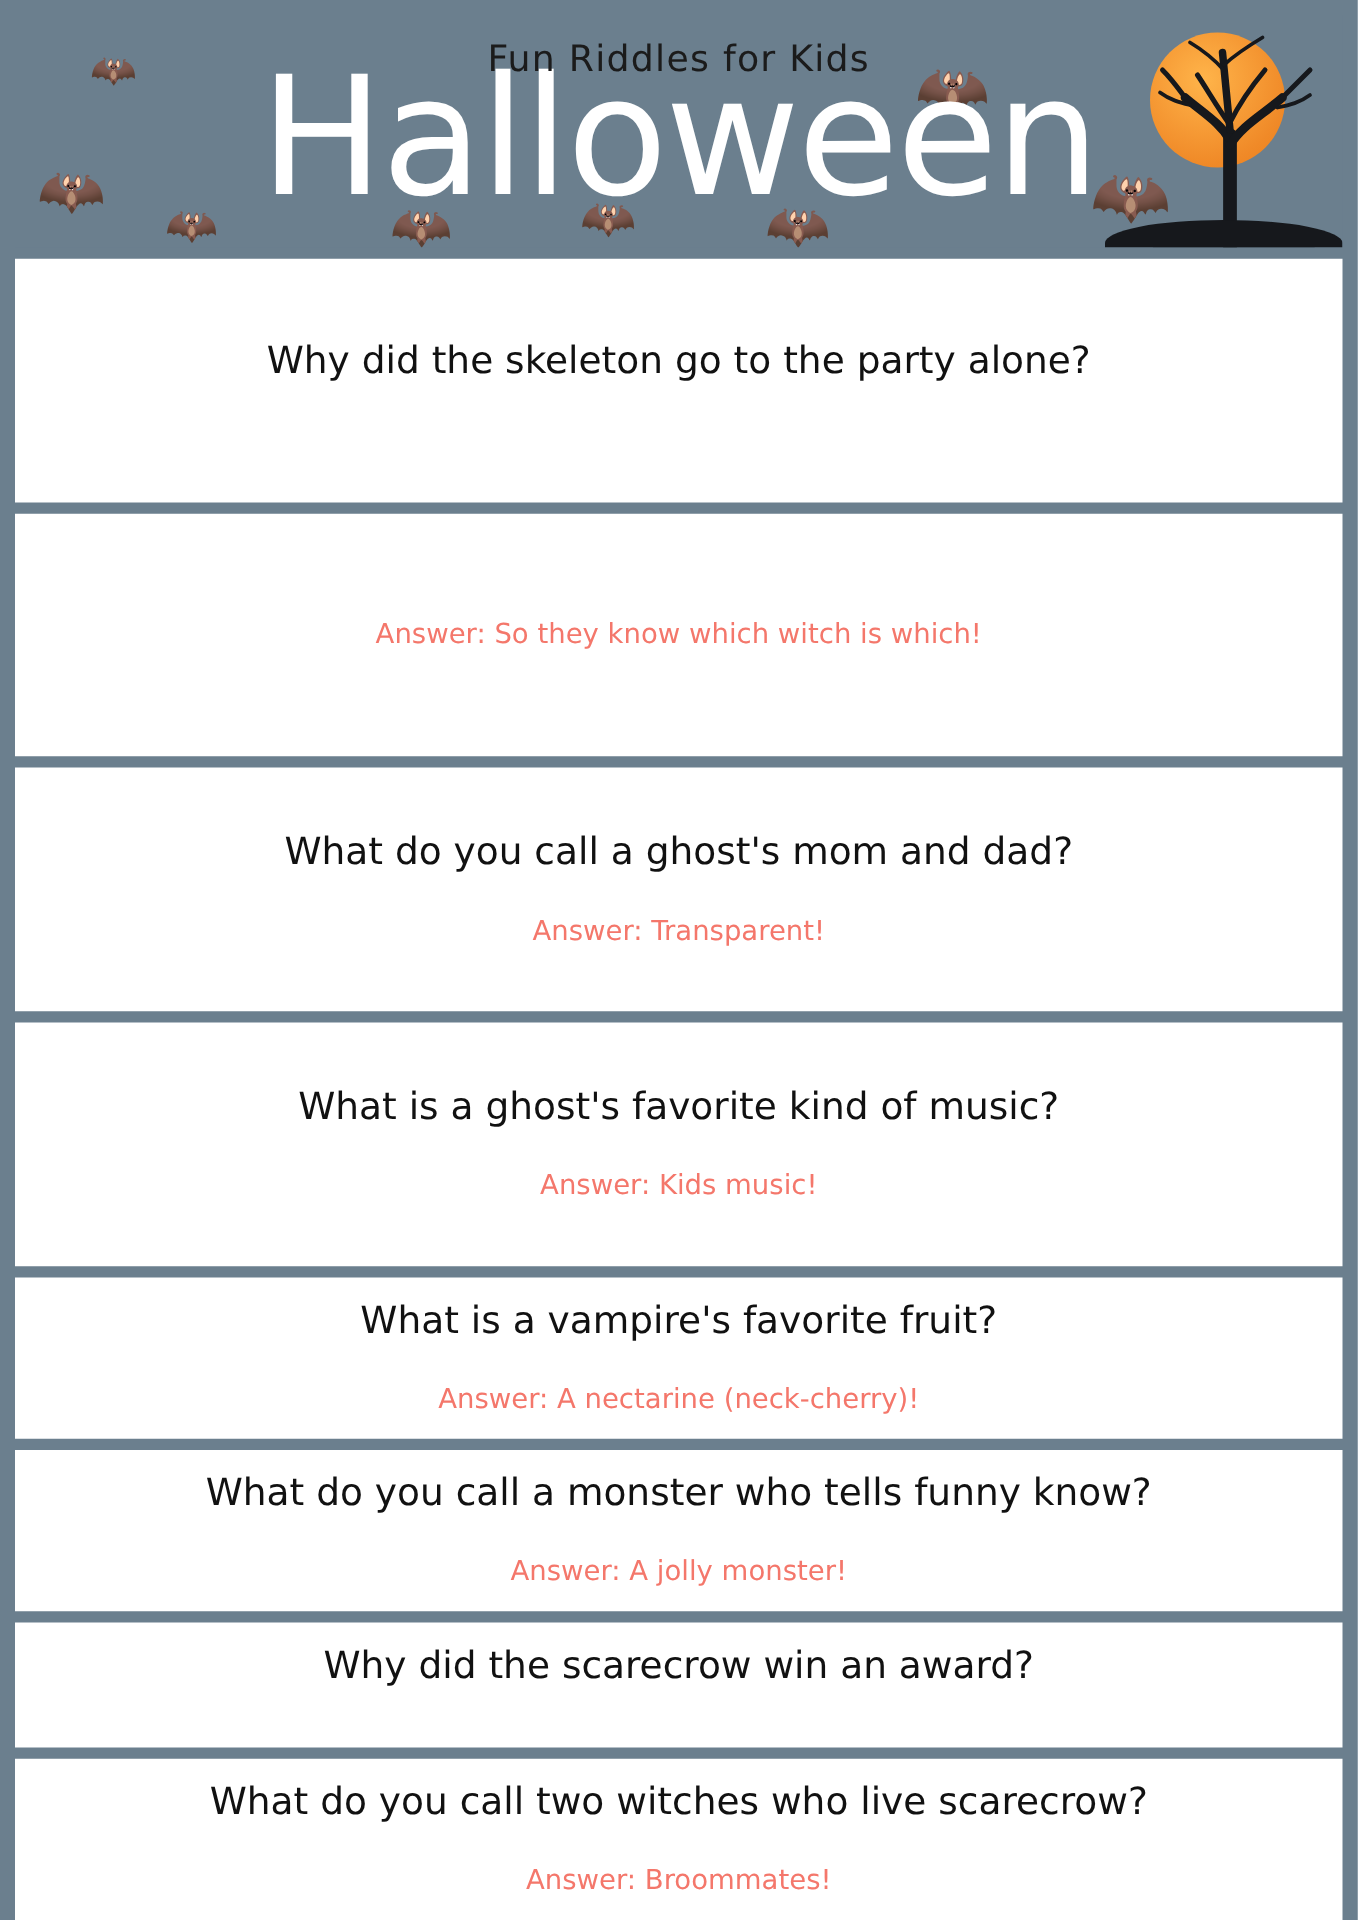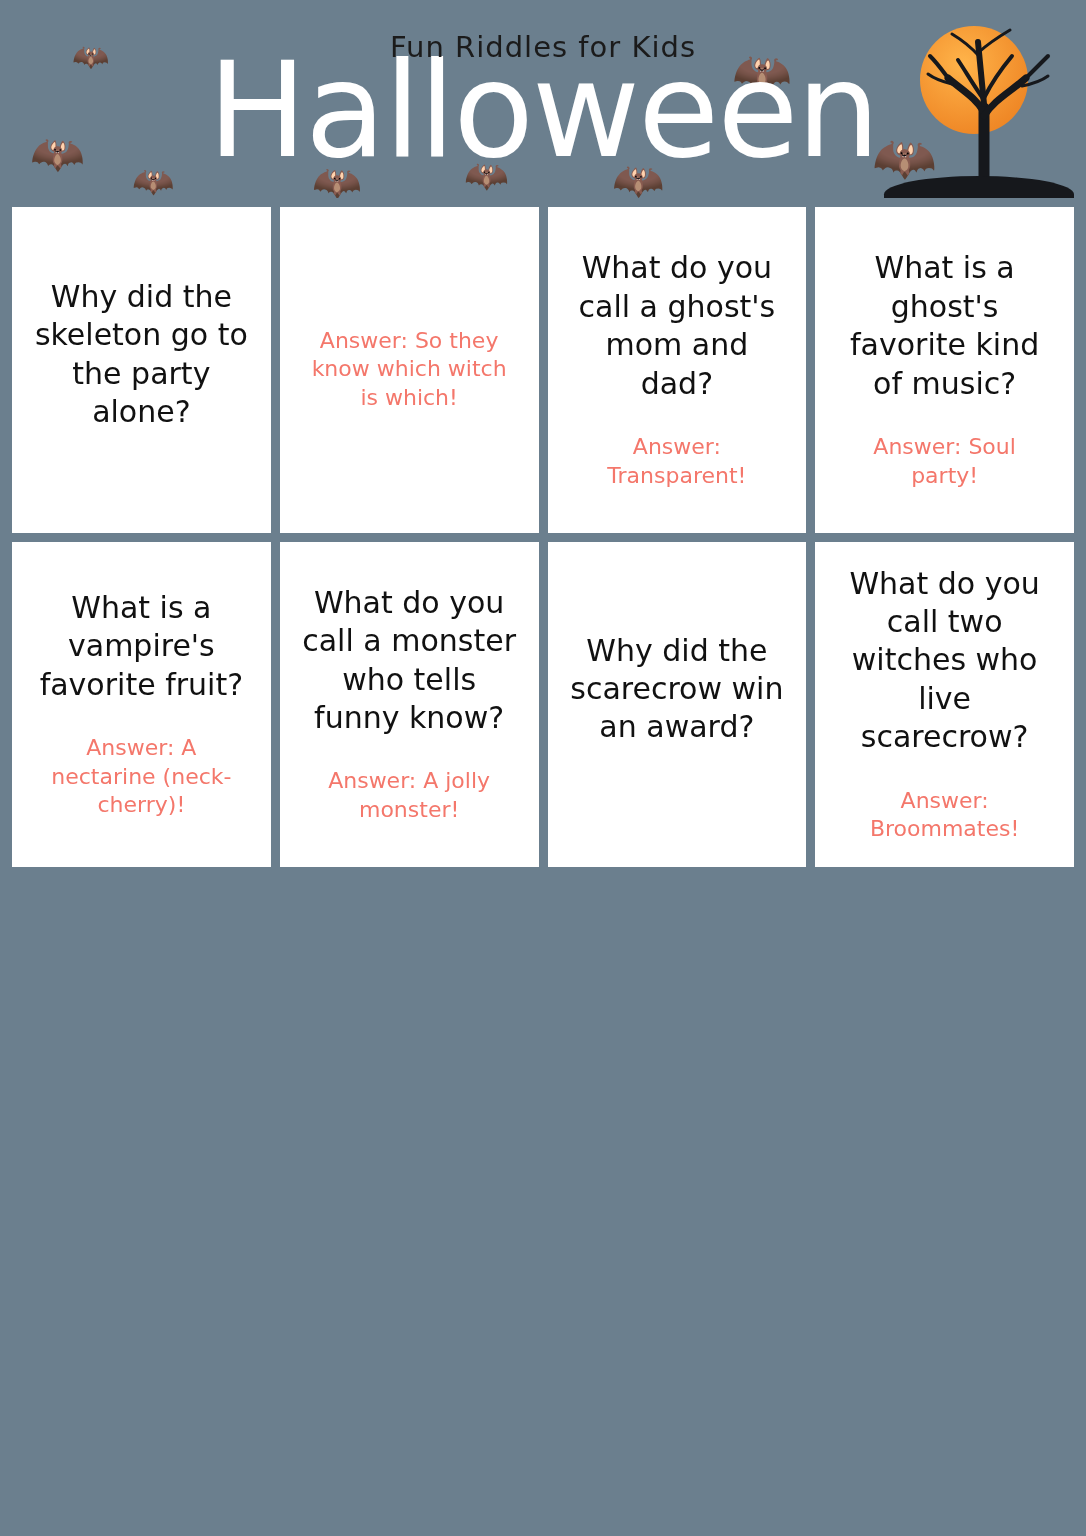--- a/index.html
+++ b/index.html
@@ -102,21 +102,21 @@
     height: 22px;
     background: #16181c;
     border-radius: 60% 60% 0 0 / 100% 100% 0 0;
     z-index: 3;
   }
 
   
   .grid {
     flex: 1 1 auto;
     display: grid;
-    grid-template-columns: 1fr 1fr 1fr 1fr;
+    grid-template-columns: 1fr;
     grid-template-rows: repeat(4, 1fr);
     gap: 9px;
     padding: 9px 0 0 0;
   }
   .card {
     background: #ffffff;
     display: flex;
     flex-direction: column;
     align-items: center;
     justify-content: center;
@@ -203,21 +203,21 @@
       <div class="answer">Answer: So they know which witch is which!</div>
     </div>
 
     <div class="card">
       <div class="question">What do you call a ghost's mom and dad?</div>
       <div class="answer">Answer: Transparent!</div>
     </div>
 
     <div class="card">
       <div class="question">What is a ghost's favorite kind of music?</div>
-      <div class="answer">Answer: Soul party!</div>
+      <div class="answer">Answer: Kids music!</div>
     </div>
 
     <div class="card">
       <div class="question">What is a vampire's favorite fruit?</div>
       <div class="answer">Answer: A nectarine (neck-cherry)!</div>
     </div>
 
     <div class="card">
       <div class="question">What do you call a monster who tells funny know?</div>
       <div class="answer">Answer: A jolly monster!</div>

